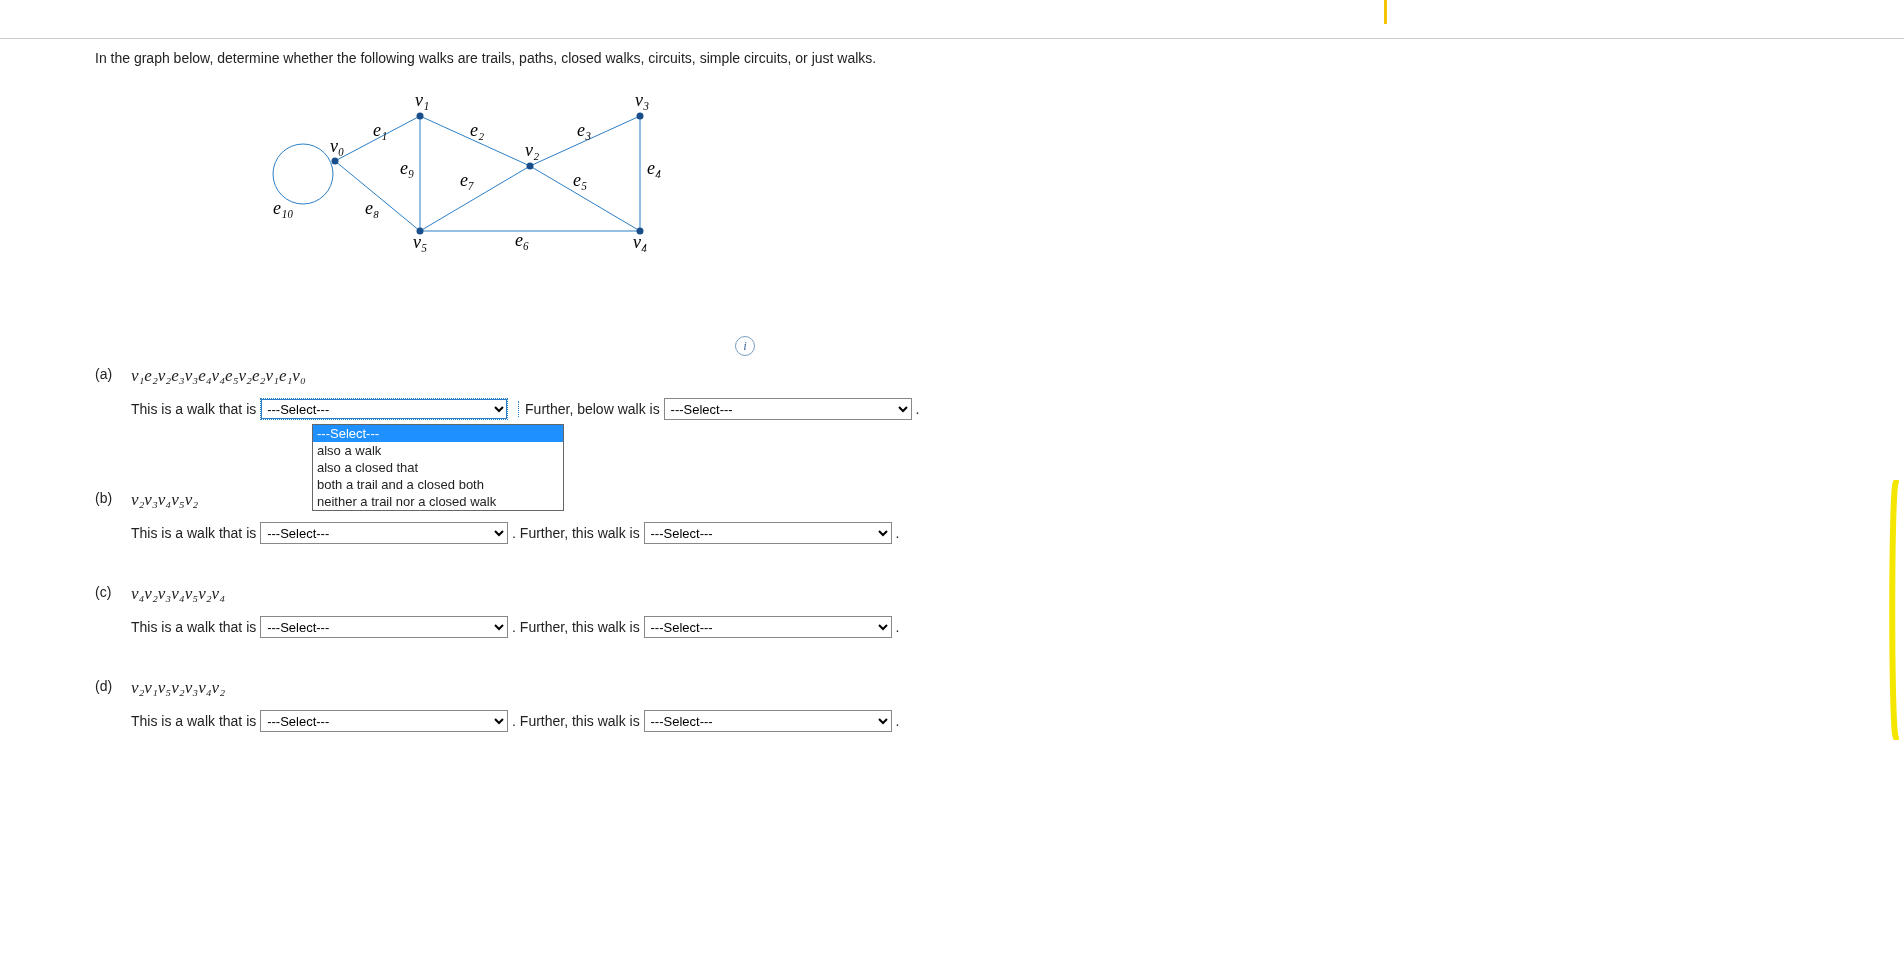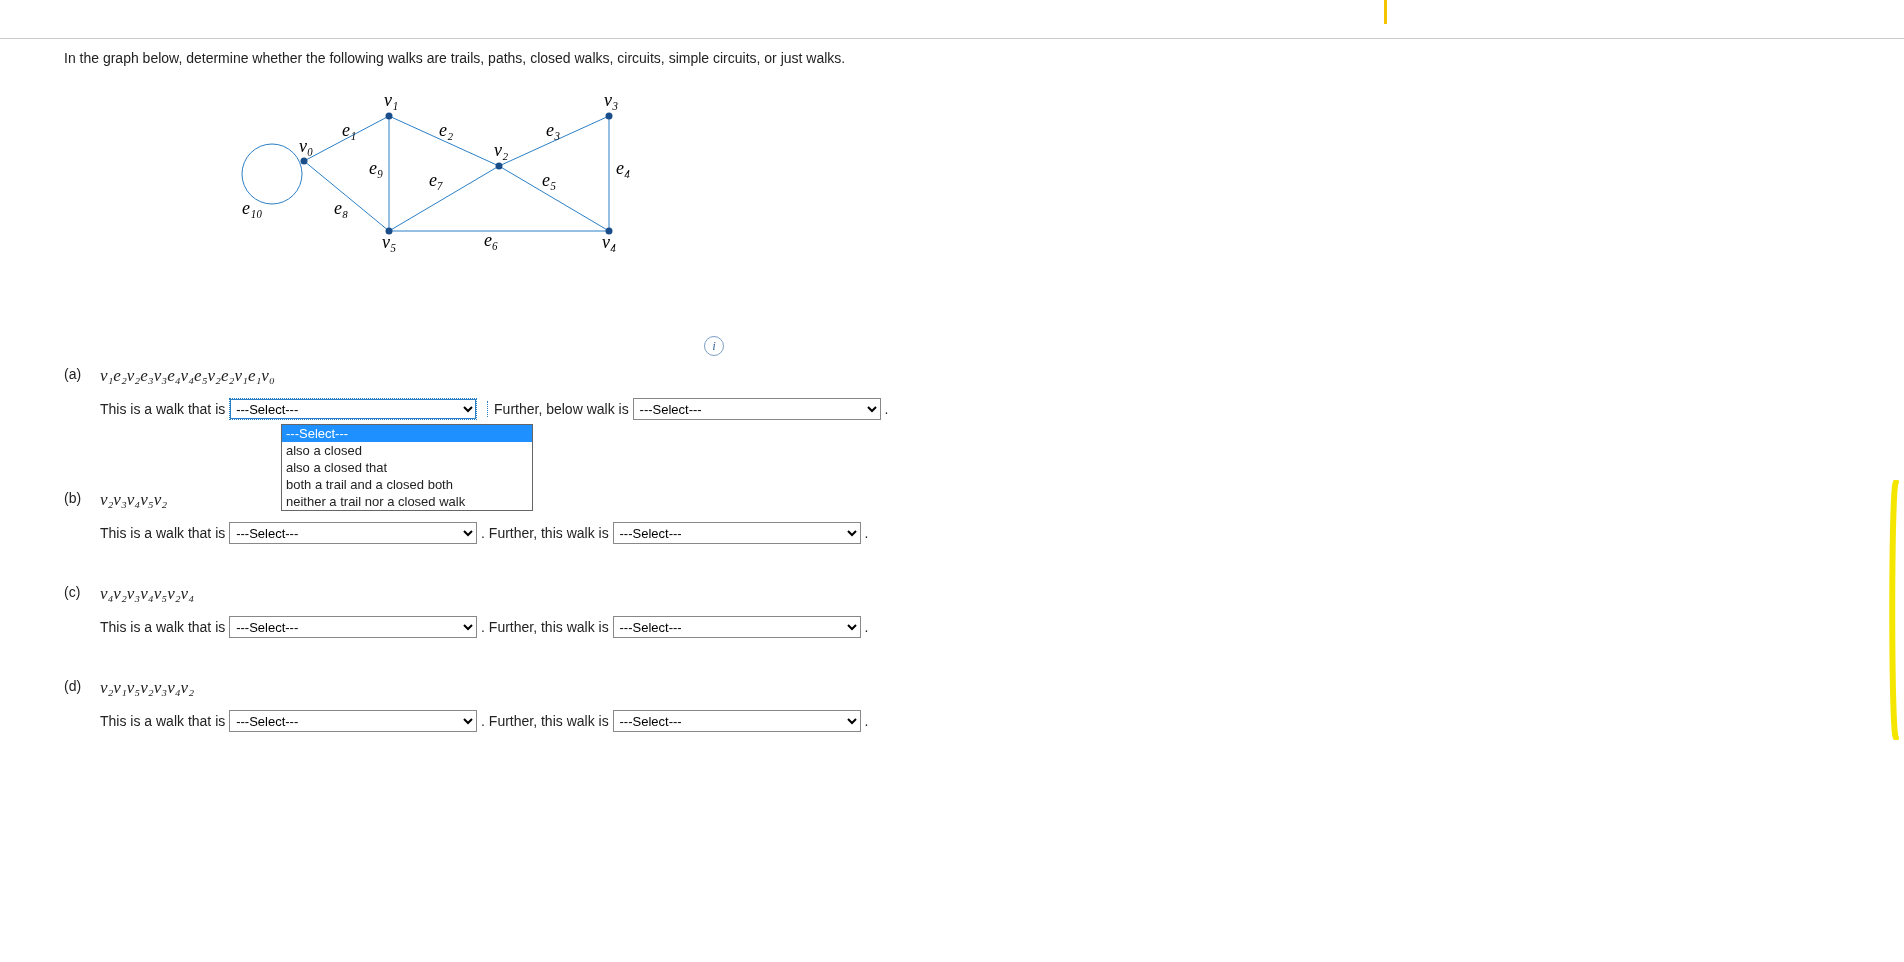--- a/index.html
+++ b/index.html
@@ -4,21 +4,21 @@
 <style>
   html, body {
     margin: 0;
     padding: 0;
     font-family: Verdana, Geneva, sans-serif;
     font-size: 14px;
     color: #222;
     background: #fff;
   }
   .page {
-    padding-left: 64px;
+    padding-left: 95px;
     padding-top: 50px;
     width: 1200px;
     position: relative;
   }
   .top-line {
     position: absolute;
     left: 0; right: 0; top: 38px;
     border-top: 1px solid #ccc;
   }
   .prompt {
@@ -195,21 +195,21 @@
         </select>
         <span style="margin-left:6px;border-left:1px dotted #2b7fc6;padding-left:6px;">Further, below walk is</span>
         <select class="sel">
           <option>---Select---</option>
         </select>
         <span>.</span>
       </div>
 
       <div class="dropdown-open" style="left:217px; top:58px;">
         <div class="opt selected">---Select---</div>
-        <div class="opt">also a closed</div>
+        <div class="opt">also a walk</div>
         <div class="opt">also a closed that</div>
         <div class="opt">both a trail and a closed both</div>
         <div class="opt">neither a trail nor a closed walk</div>
       </div>
     </div>
 
     <div class="qitem" style="margin-top:70px;">
       <span class="qlabel">(b)</span>
       <span class="walk-expr">v₂v₃v₄v₅v₂</span>
       <div class="answer-line">

